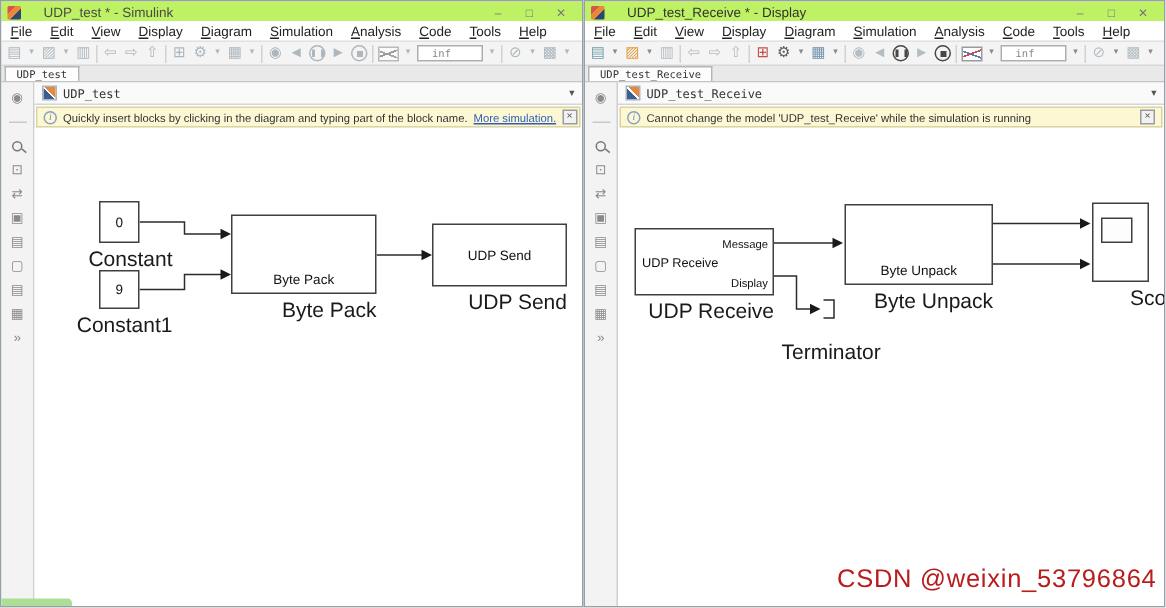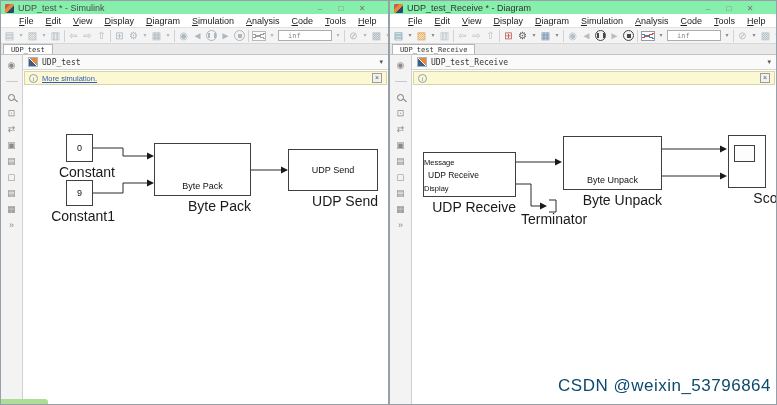--- a/index.html
+++ b/index.html
@@ -6,29 +6,29 @@
   html,body { width:777px; height:405px; overflow:hidden; background:#e8e8e8;
               font-family:"Liberation Sans", sans-serif; }
   .stage { position:relative; width:777px; height:405px; }
 
   
   .win { position:absolute; top:0; height:405px; background:#fff;
          border:1px solid #96a0a8; display:flex; flex-direction:column; }
   .win--left  { left:0;   width:389px; }
   .win--right { left:389px; width:388px; }
 
-  .titlebar { height:13px; display:flex; align-items:center; padding:1px 20px 0 4px;
-              background:#86efac; flex:0 0 auto; }
+  .titlebar { height:13px; display:flex; align-items:center; padding:1px 8px 0 4px;
+              background:#bef264; flex:0 0 auto;gap:11px; }
   .appicon { width:9px; height:9px; margin-right:4px; border-radius:1px;
              background:linear-gradient(135deg,#d9534f 0 30%,#e8883a 30% 60%,#2b4a6f 60%); }
   .title { font-size:9px; color:#4a4a4a; white-space:nowrap; }
   .winctrls { margin-left:auto; display:flex; gap:9px; }
   .winctrl { font-size:8px; color:#777; width:12px; text-align:center; cursor:default; }
 
-  .menubar { height:13px; display:flex; align-items:center; padding-left:12px;
+  .menubar { height:13px; display:flex; align-items:center; padding-left:0;
              background:#fff; flex:0 0 auto; }
   .menu-item { display:inline-block; font-size:9px; color:#222; padding:0 6px; white-space:nowrap; }
   .menu-item::first-letter { text-decoration:underline; }
 
   .toolbar { height:17px; display:flex; align-items:center; gap:3px; padding:0 3px;
              background:#f4f4f4; border-top:1px solid #e2e2e2; border-bottom:1px solid #d8d8d8;
              overflow:hidden; flex:0 0 auto; }
   .tbi { font-size:10px; line-height:13px; color:#7d8a92; flex:0 0 auto; text-align:center; min-width:11px; }
   .caret { font-size:6px; min-width:6px; color:#8a8a8a; }
   .sep { width:1px; height:12px; background:#d2d2d2; min-width:1px; }
@@ -40,21 +40,21 @@
   .c-board{ color:#7190ad; }
   .circ { width:11px; height:11px; border:1px solid currentColor; border-radius:50%;
           display:inline-flex; align-items:center; justify-content:center; color:#b4bdc3; }
   .circ.on { color:#474747; }
   .circ-pause::after { content:""; width:4px; height:5px;
           border-left:2px solid currentColor; border-right:2px solid currentColor; }
   .circ-stop::after { content:""; width:4px; height:4px; background:currentColor; }
   .scopebox { width:14px; height:10px; border:1px solid #9a9a9a; background:
       linear-gradient(160deg,transparent 42%,#c0504d 42%,#c0504d 52%,transparent 52%),
       linear-gradient(20deg,transparent 42%,#4f81bd 42%,#4f81bd 52%,transparent 52%),#fff; }
-  .simtime { width:54px; height:11px; font-family:"DejaVu Sans Mono", monospace; font-size:7px;
+  .simtime { width:44px; height:11px; font-family:"DejaVu Sans Mono", monospace; font-size:7px;
              color:#888; border:1px solid #adadad; background:#fff; padding:0 9px; }
   .win--inactive .tbi { color:#adb7bd !important; }
   .win--inactive .scopebox { filter:grayscale(1); opacity:.65; }
 
   .tabbar { height:11px; background:#e9e9e9; border-bottom:1px solid #c4c4c4;
             display:flex; align-items:flex-end; padding-left:2px; flex:0 0 auto; }
   .tab { background:#fdfdfd; border:1px solid #b5b5b5; border-bottom:none;
          font-family:"DejaVu Sans Mono", monospace; font-size:7px; color:#333;
          padding:1px 7px 0 7px; height:10px; }
 
@@ -89,28 +89,28 @@
   .canvas { flex:1 1 auto; position:relative; background:#fff; overflow:hidden; }
   .wires { position:absolute; inset:0; }
   .blk { position:absolute; background:#fff; border:1px solid #3f3f3f; }
   .blk-val { position:absolute; inset:0; display:flex; align-items:center; justify-content:center;
              font-size:9px; color:#111; }
   .blk-ctr { position:absolute; inset:0; display:flex; align-items:center; justify-content:center;
              font-size:9px; color:#111; }
   .blk-bot { position:absolute; left:0; right:0; bottom:4px; text-align:center; font-size:9px; color:#111; }
   .blk-label { position:absolute; text-align:right; font-size:14px; color:#1a1a1a; white-space:nowrap; }
   .prow { font-size:7.5px; color:#111; height:13px; line-height:13px; }
-  .pr { padding-right:3px; }
+  .pr { text-align:right; padding-right:3px; }
   .pl { text-align:left; padding-left:4px; font-size:8.5px; }
   .scope-screen { position:absolute; left:5px; top:9px; width:21px; height:17px;
                   border:1px solid #3f3f3f; background:#fdfdfd; }
 
   .statusblip { position:absolute; left:0; bottom:0; width:47px; height:5px;
                 background:#aedd97; border-radius:0 3px 0 0; }
-  .watermark { position:absolute; right:6px; bottom:9px; font-size:17px; color:#0c4a6e;
+  .watermark { position:absolute; right:6px; bottom:9px; font-size:17px; color:#b91c1c;
                letter-spacing:.5px; z-index:50; }
 </style>
 </head>
 <body>
 
 <div class="stage">
 
   <div class="win win--left win--inactive">
     <div class="titlebar">
       <span class="appicon"></span>
@@ -178,20 +178,21 @@
             </span></span>
       </div>
       <div class="content">
         <div class="breadcrumb">
           <span class="bc-icon"></span>
           <span class="bc-text">UDP_test</span>
           <span class="bc-caret">▾</span>
         </div>
         <div class="notif">
           <span class="info-ic">i</span>
+          <span>Quickly insert blocks by clicking in the diagram and typing part of the block name.</span>
           <a>More simulation.</a>
           <span class="notif-close">×</span>
         </div>
         <div class="canvas">
           <svg class="wires" width="366" height="318" viewBox="0 0 366 318">
             <g stroke="#2b2b2b" stroke-width="1" fill="none">
               <polyline points="70,62 100,62 100,70 125,70"></polyline>
               <polyline points="70,107 100,107 100,97 125,97"></polyline>
               <polyline points="228,84 259,84"></polyline>
             </g>
@@ -219,21 +220,21 @@
           <div class="blk-label" style="left:265px;top:107px;width:90px">UDP Send</div>
         </div>
       </div>
     </div>
     <div class="statusblip"></div>
   </div>
 
   <div class="win win--right">
     <div class="titlebar">
       <span class="appicon"></span>
-      <span class="title" style="color:#333">UDP_test_Receive * - Diagram</span>
+      <span class="title" style="color:#333">UDP_test_Receive * - Display</span>
       <span class="winctrls">
         <span class="winctrl">–</span>
         <span class="winctrl">□</span>
         <span class="winctrl">✕</span>
       </span>
     </div>
     <div class="menubar">
 
     <span class="menu-item">File</span>
         <span class="menu-item">Edit</span>
@@ -290,20 +291,21 @@
             </span></span>
       </div>
       <div class="content">
         <div class="breadcrumb">
           <span class="bc-icon"></span>
           <span class="bc-text">UDP_test_Receive</span>
           <span class="bc-caret">▾</span>
         </div>
         <div class="notif">
           <span class="info-ic">i</span>
+          <span>Cannot change the model 'UDP_test_Receive' while the simulation is running</span>
           <span class="notif-close">×</span>
         </div>
         <div class="canvas">
           <svg class="wires" width="366" height="318" viewBox="0 0 366 318">
             <g stroke="#2b2b2b" stroke-width="1" fill="none">
               <polyline points="104,76 144,76"></polyline>
               <polyline points="104,98 119,98 119,120 128,120"></polyline>
               <polyline points="250,63 309,63"></polyline>
               <polyline points="250,90 309,90"></polyline>
               <path d="M137,114 h7 v12 h-7"></path>
@@ -318,21 +320,21 @@
           <div class="blk" style="left:11px;top:66px;width:93px;height:45px;padding-top:3px">
             <div class="prow pr">Message</div>
             <div class="prow pl">UDP Receive</div>
             <div class="prow pr">Display</div>
           </div>
           <div class="blk-label" style="left:11px;top:113px;width:93px">UDP Receive</div>
           <div class="blk" style="left:151px;top:50px;width:99px;height:54px">
             <span class="blk-bot">Byte Unpack</span>
           </div>
           <div class="blk-label" style="left:151px;top:106px;width:99px">Byte Unpack</div>
-          <div class="blk-label" style="left:109px;top:125px;width:62px">Terminator</div>
+          <div class="blk-label" style="left:109px;top:140px;width:62px">Terminator</div>
           <div class="blk" style="left:316px;top:49px;width:38px;height:53px">
             <span class="scope-screen"></span>
           </div>
           <div class="blk-label" style="left:323px;top:104px;width:58px">Scope</div>
         </div>
       </div>
     </div>
   </div>
 
   <div class="watermark">CSDN @weixin_53796864</div>

